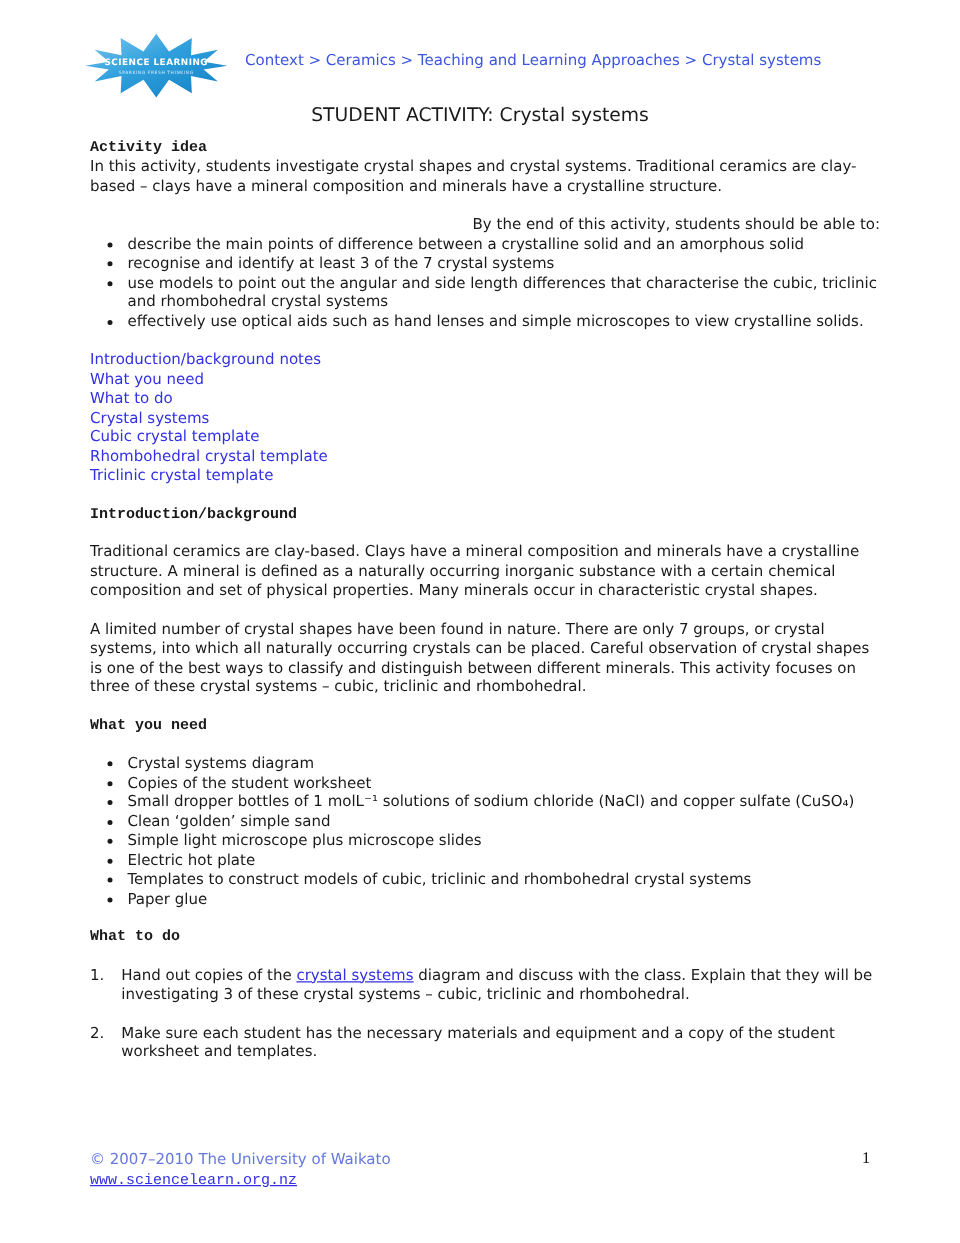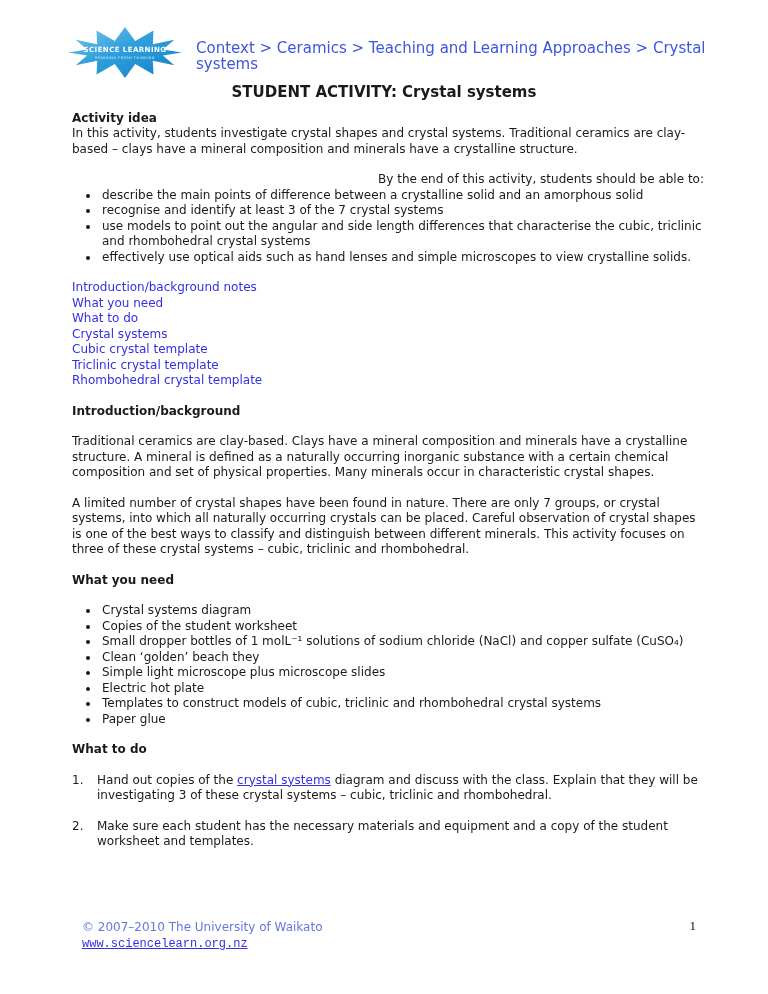--- a/index.html
+++ b/index.html
@@ -21,34 +21,34 @@
   }
   .page{width:768px;height:970px;position:relative;background:#fff;}
   .header{
     display:flex;align-items:flex-start;
     padding:25px 0 0 66px;
     height:80px;
   }
   .logo{width:118px;height:55px;flex-shrink:0;}
   .breadcrumb{
     color:var(--breadcrumb);
-    font-size:15px;
+    font-size:12px;
     margin:16px 0 0 12px;
   }
   .doc-title{
     text-align:center;
-    font-weight:bold;
+    font-weight:normal;
     font-size:15px;
     margin-top:5px;
   }
   .content{
     width:632px;
     margin:10px 0 0 72px;
   }
-  h3.sec{font-size:12px;font-weight:bold;margin:0;}
+  h3.sec{font-size:12px;font-weight:bold;margin:0;font-family:Liberation Mono, monospace;}
   p{margin:0 0 15px 0;}
   p.no-gap{margin-bottom:0;text-align:right;}
   ul.bullets{
     list-style:disc outside;
     margin:0 0 15px 0;
     padding-left:28px;
   }
   ul.bullets li{padding-left:2px;}
   .toc{margin:0 0 15px 0;}
   .toc a{
@@ -56,21 +56,21 @@
     color:var(--link);
     cursor:pointer;
   }
   a.inline-link{color:var(--link);text-decoration:underline;cursor:pointer;}
   .spacer15{height:15px;}
   .step{display:flex;margin-bottom:15px;}
   .step-num{width:25px;flex-shrink:0;}
   .step-text{flex:1;}
   .footer{
     position:absolute;
-    left:82px;top:920px;
+    left:72px;top:920px;
     width:632px;
   }
   .footer .copy{color:var(--copyright);}
   .footer .site a{color:var(--link);text-decoration:underline;cursor:pointer;font-family:Liberation Mono, monospace;}
   .page-num{
     position:absolute;
     right:72px;top:918px;
     font-family:"Liberation Serif",serif;
     font-size:13px;
     color:#111;
@@ -111,36 +111,36 @@
       <li>use models to point out the angular and side length differences that characterise the cubic, triclinic and rhombohedral crystal systems</li>
       <li>effectively use optical aids such as hand lenses and simple microscopes to view crystalline solids.</li>
     </ul>
 
     <div class="toc">
       <a>Introduction/background notes</a>
       <a>What you need</a>
       <a>What to do</a>
       <a>Crystal systems</a>
       <a>Cubic crystal template</a>
+      <a>Rhombohedral crystal template</a>
       <a>Triclinic crystal template</a>
-      <a>Rhombohedral crystal template</a>
     </div>
 
     <h3 class="sec">Introduction/background</h3>
     <div class="spacer15"></div>
     <p>Traditional ceramics are clay-based. Clays have a mineral composition and minerals have a crystalline structure. A mineral is defined as a naturally occurring inorganic substance with a certain chemical composition and set of physical properties. Many minerals occur in characteristic crystal shapes.</p>
     <p>A limited number of crystal shapes have been found in nature. There are only 7 groups, or crystal systems, into which all naturally occurring crystals can be placed. Careful observation of crystal shapes is one of the best ways to classify and distinguish between different minerals. This activity focuses on three of these crystal systems – cubic, triclinic and rhombohedral.</p>
 
     <h3 class="sec">What you need</h3>
     <div class="spacer15"></div>
     <ul class="bullets">
       <li>Crystal systems diagram</li>
       <li>Copies of the student worksheet</li>
       <li>Small dropper bottles of 1 molL⁻¹ solutions of sodium chloride (NaCl) and copper sulfate (CuSO₄)</li>
-      <li>Clean ‘golden’ beach they</li>
+      <li>Clean ‘golden’ simple sand</li>
       <li>Simple light microscope plus microscope slides</li>
       <li>Electric hot plate</li>
       <li>Templates to construct models of cubic, triclinic and rhombohedral crystal systems</li>
       <li>Paper glue</li>
     </ul>
 
     <h3 class="sec">What to do</h3>
     <div class="spacer15"></div>
 
     <div class="step">

